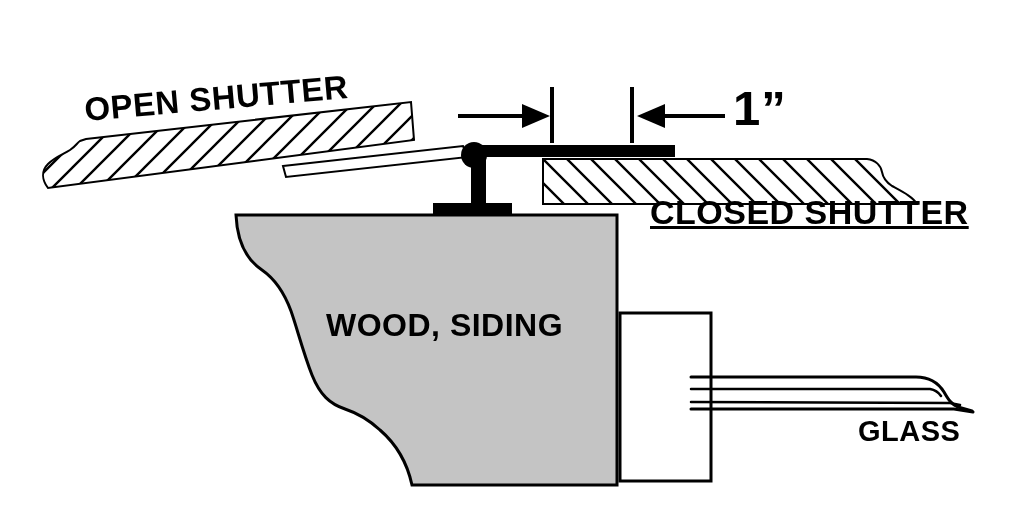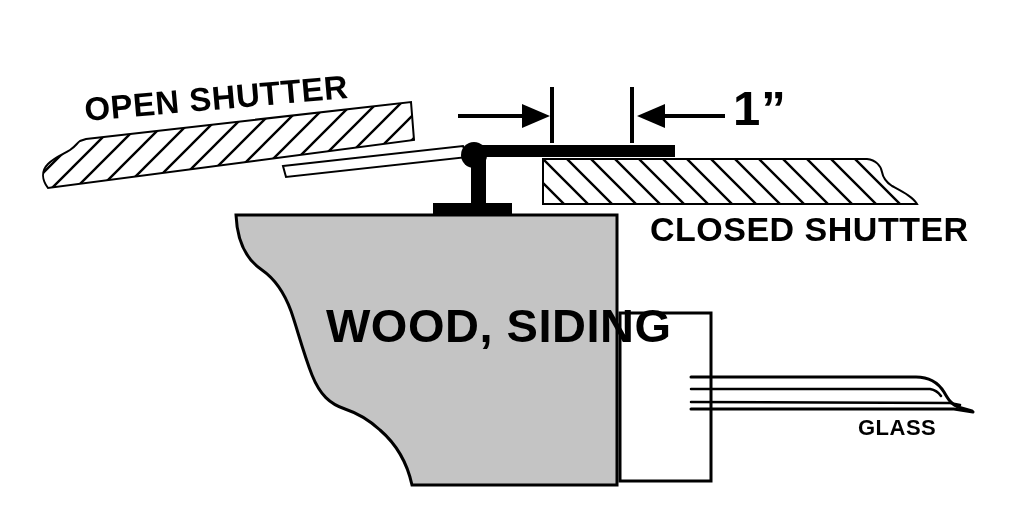--- a/index.html
+++ b/index.html
@@ -7,23 +7,23 @@
     position:relative;width:1024px;height:517px;background:var(--bg,#fff);
     overflow:hidden;font-family:"Liberation Sans",sans-serif;
   }
   .diagram-svg{position:absolute;left:0;top:0;}
   .lbl{
     position:absolute;color:var(--ink,#000);font-weight:bold;white-space:nowrap;
     line-height:1.08;letter-spacing:0.5px;
   }
   .lbl-open{left:86px;top:92px;font-size:33px;transform:rotate(-5deg);transform-origin:left bottom;}
   .lbl-dim{left:733px;top:82px;font-size:49px;letter-spacing:1px;}
-  .lbl-closed{left:650px;top:211px;font-size:34px;}
-  .lbl-wall{left:326px;top:303px;font-size:47px;line-height:45px;}
-  .lbl-glass{left:858px;top:416px;font-size:22px;}
+  .lbl-closed{left:650px;top:194px;font-size:34px;text-decoration:underline;}
+  .lbl-wall{left:326px;top:303px;font-size:32px;line-height:45px;}
+  .lbl-glass{left:858px;top:416px;font-size:29px;}
 </style>
 </head>
 <body>
 
 <div class="canvas">
 
   <svg class="diagram-svg" width="1024" height="517" viewBox="0 0 1024 517">
     <defs>
 
       <pattern id="hatchOpen" patternUnits="userSpaceOnUse" width="24" height="24">

